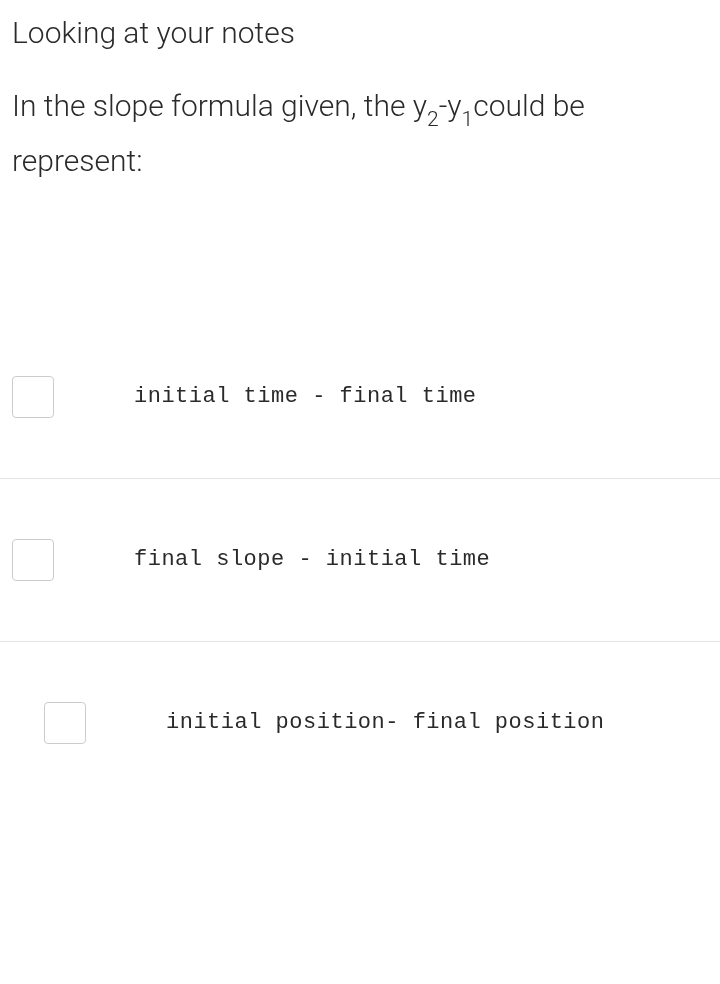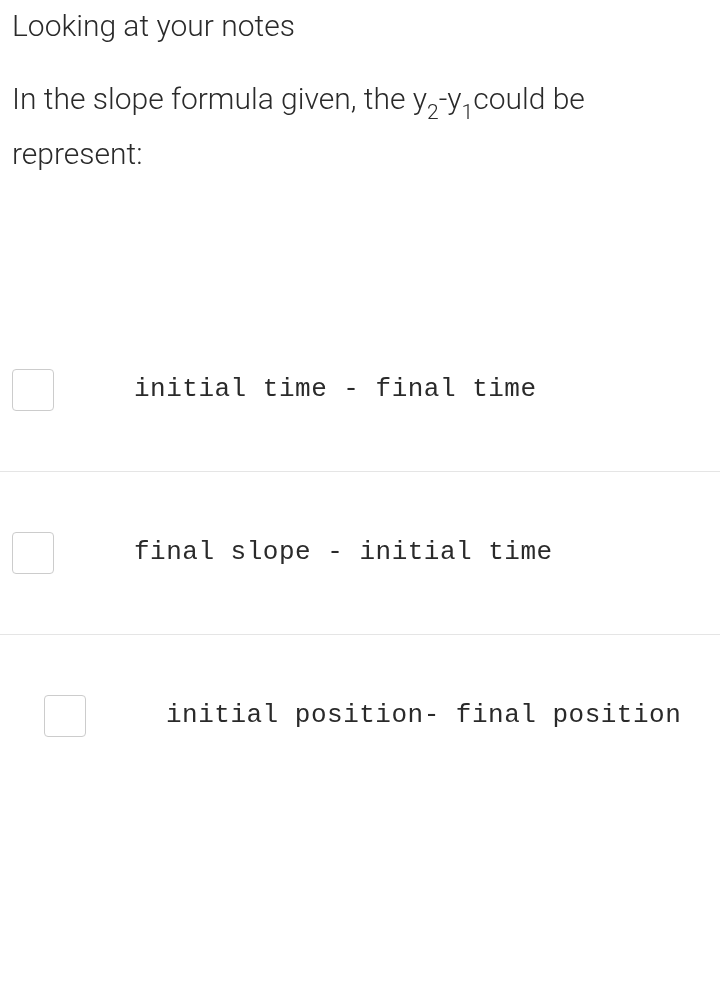--- a/index.html
+++ b/index.html
@@ -15,20 +15,21 @@
     }
     .question-header {
       padding: 0 12px 30px 12px;
       font-size: 30px;
       font-weight: 300;
       color: #2a2a2a;
       line-height: 1.7;
     }
     .question-header .line1 {
       margin-bottom: 22px;
+      margin-top: 7px;
     }
     .sub-num {
       font-size: 0.7em;
       vertical-align: sub;
       position: relative;
       top: 0.15em;
     }
     .options-container {
       margin-top: 100px;
     }
@@ -48,21 +49,21 @@
       height: 42px;
       border: 1px solid #cccccc;
       border-radius: 4px;
       background: #ffffff;
       flex-shrink: 0;
       margin-right: 80px;
       cursor: pointer;
     }
     .option-text {
       font-family: 'Courier New', Courier, monospace;
-      font-size: 26px;
+      font-size: 22px;
       color: #2a2a2a;
       letter-spacing: 0.5px;
       line-height: 1.5;
     }
   </style>
 </head>
 <body>
 
 <div class="question-header">
   <div class="line1">Looking at your notes</div>

